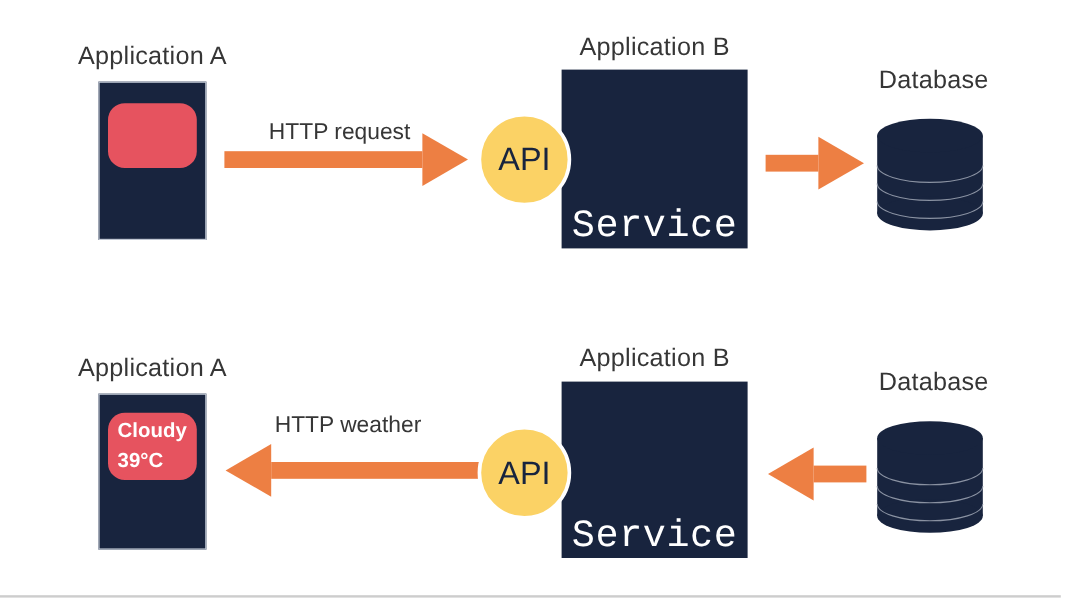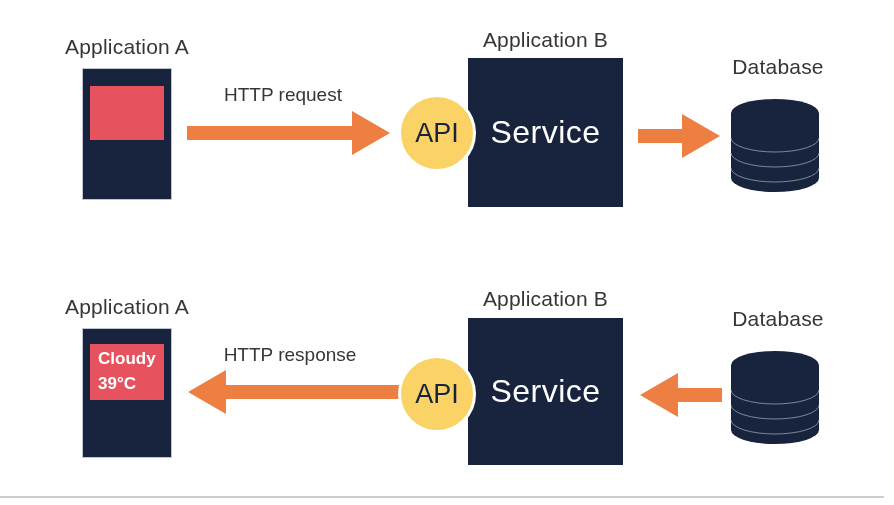--- a/index.html
+++ b/index.html
@@ -5,61 +5,61 @@
   html,body{margin:0;padding:0;background:#fff;}
   .canvas{position:relative;width:884px;height:505px;background:#ffffff;
           font-family:"Liberation Sans",sans-serif;overflow:hidden;}
   .canvas *{box-sizing:border-box;}
   section.flow{position:absolute;inset:0;}
 
   .entity-label{position:absolute;text-align:center;font-size:21px;
                 color:var(--label_text,#363636);letter-spacing:.2px;white-space:nowrap;}
   .phone{position:absolute;width:90px;background:var(--navy,#18243E);
          border:1px solid #bfc6d2;}
-  .phone-screen{position:absolute;background:var(--screen_red,#E6535F);}
+  .phone-screen{position:absolute;background:var(--screen_red,#E6535F);border-radius:14px;}
   .screen-text{color:#ffffff;font-weight:bold;font-size:17px;line-height:1.45;
                padding:3px 0 0 8px;}
 
   .arrow-label{position:absolute;text-align:center;font-size:19px;
                color:var(--label_text,#363636);white-space:nowrap;}
   .arrow-annotation{position:absolute;text-align:center;font-size:19px;
                color:var(--annotation_red,#F25158);white-space:nowrap;}
 
   .arrow{position:absolute;height:44px;display:flex;align-items:center;}
   .arrow-shaft{flex:1;height:14px;background:var(--orange,#ED7F43);}
   .arrow-head-right{width:0;height:0;border-top:22px solid transparent;
       border-bottom:22px solid transparent;border-left:38px solid var(--orange,#ED7F43);}
   .arrow-head-left{width:0;height:0;border-top:22px solid transparent;
       border-bottom:22px solid transparent;border-right:38px solid var(--orange,#ED7F43);}
 
   .api-circle{position:absolute;width:78px;height:78px;border-radius:50%;
       background:var(--yellow,#FBD265);border:3px solid #ffffff;
       display:flex;align-items:center;justify-content:center;z-index:3;
       font-size:27px;color:var(--navy,#18243E);}
   .service-box{position:absolute;width:155px;background:var(--navy,#18243E);
-      display:flex;align-items:center;justify-content:center;z-index:2;}
+      display:flex;align-items:flex-end;justify-content:center;z-index:2;font-family:Liberation Mono, monospace;}
   .service-text{color:#ffffff;font-size:32px;letter-spacing:.5px;}
 
   .db-icon{position:absolute;}
   .divider{position:absolute;background:var(--divider,#CDCDCD);}
 </style>
 </head>
 <body>
 
 <div class="canvas">
 
   <section class="flow">
 
     <div class="entity-label" style="left:57px;top:35px;width:140px">Application A</div>
 
     <div class="phone" style="left:82px;top:68px;height:132px">
       <div class="phone-screen" style="left:7px;top:17px;width:74px;height:54px"></div>
     </div>
 
-    <div class="arrow-label" style="left:193px;top:84px;width:180px">HTTP request</div>
+    <div class="arrow-label" style="left:193px;top:100px;width:180px">HTTP request</div>
 
     <div class="arrow" style="left:187px;top:111px;width:203px">
       <div class="arrow-shaft"></div>
       <div class="arrow-head-right"></div>
     </div>
 
 
     <div class="api-circle" style="left:398px;top:94px">
       <span>API</span>
     </div>
@@ -91,21 +91,21 @@
 
     <div class="entity-label" style="left:57px;top:295px;width:140px">Application A</div>
 
     <div class="phone" style="left:82px;top:328px;height:130px">
       <div class="phone-screen screen-text" style="left:7px;top:15px;width:74px;height:56px">
         <div>Cloudy</div>
         <div>39°C</div>
       </div>
     </div>
 
-    <div class="arrow-label" style="left:200px;top:344px;width:180px">HTTP response</div>
+    <div class="arrow-label" style="left:200px;top:344px;width:180px">HTTP weather</div>
 
     <div class="arrow" style="left:188px;top:370px;width:212px">
       <div class="arrow-head-left"></div>
       <div class="arrow-shaft"></div>
     </div>
 
 
     <div class="api-circle" style="left:398px;top:355px">
       <span>API</span>
     </div>

